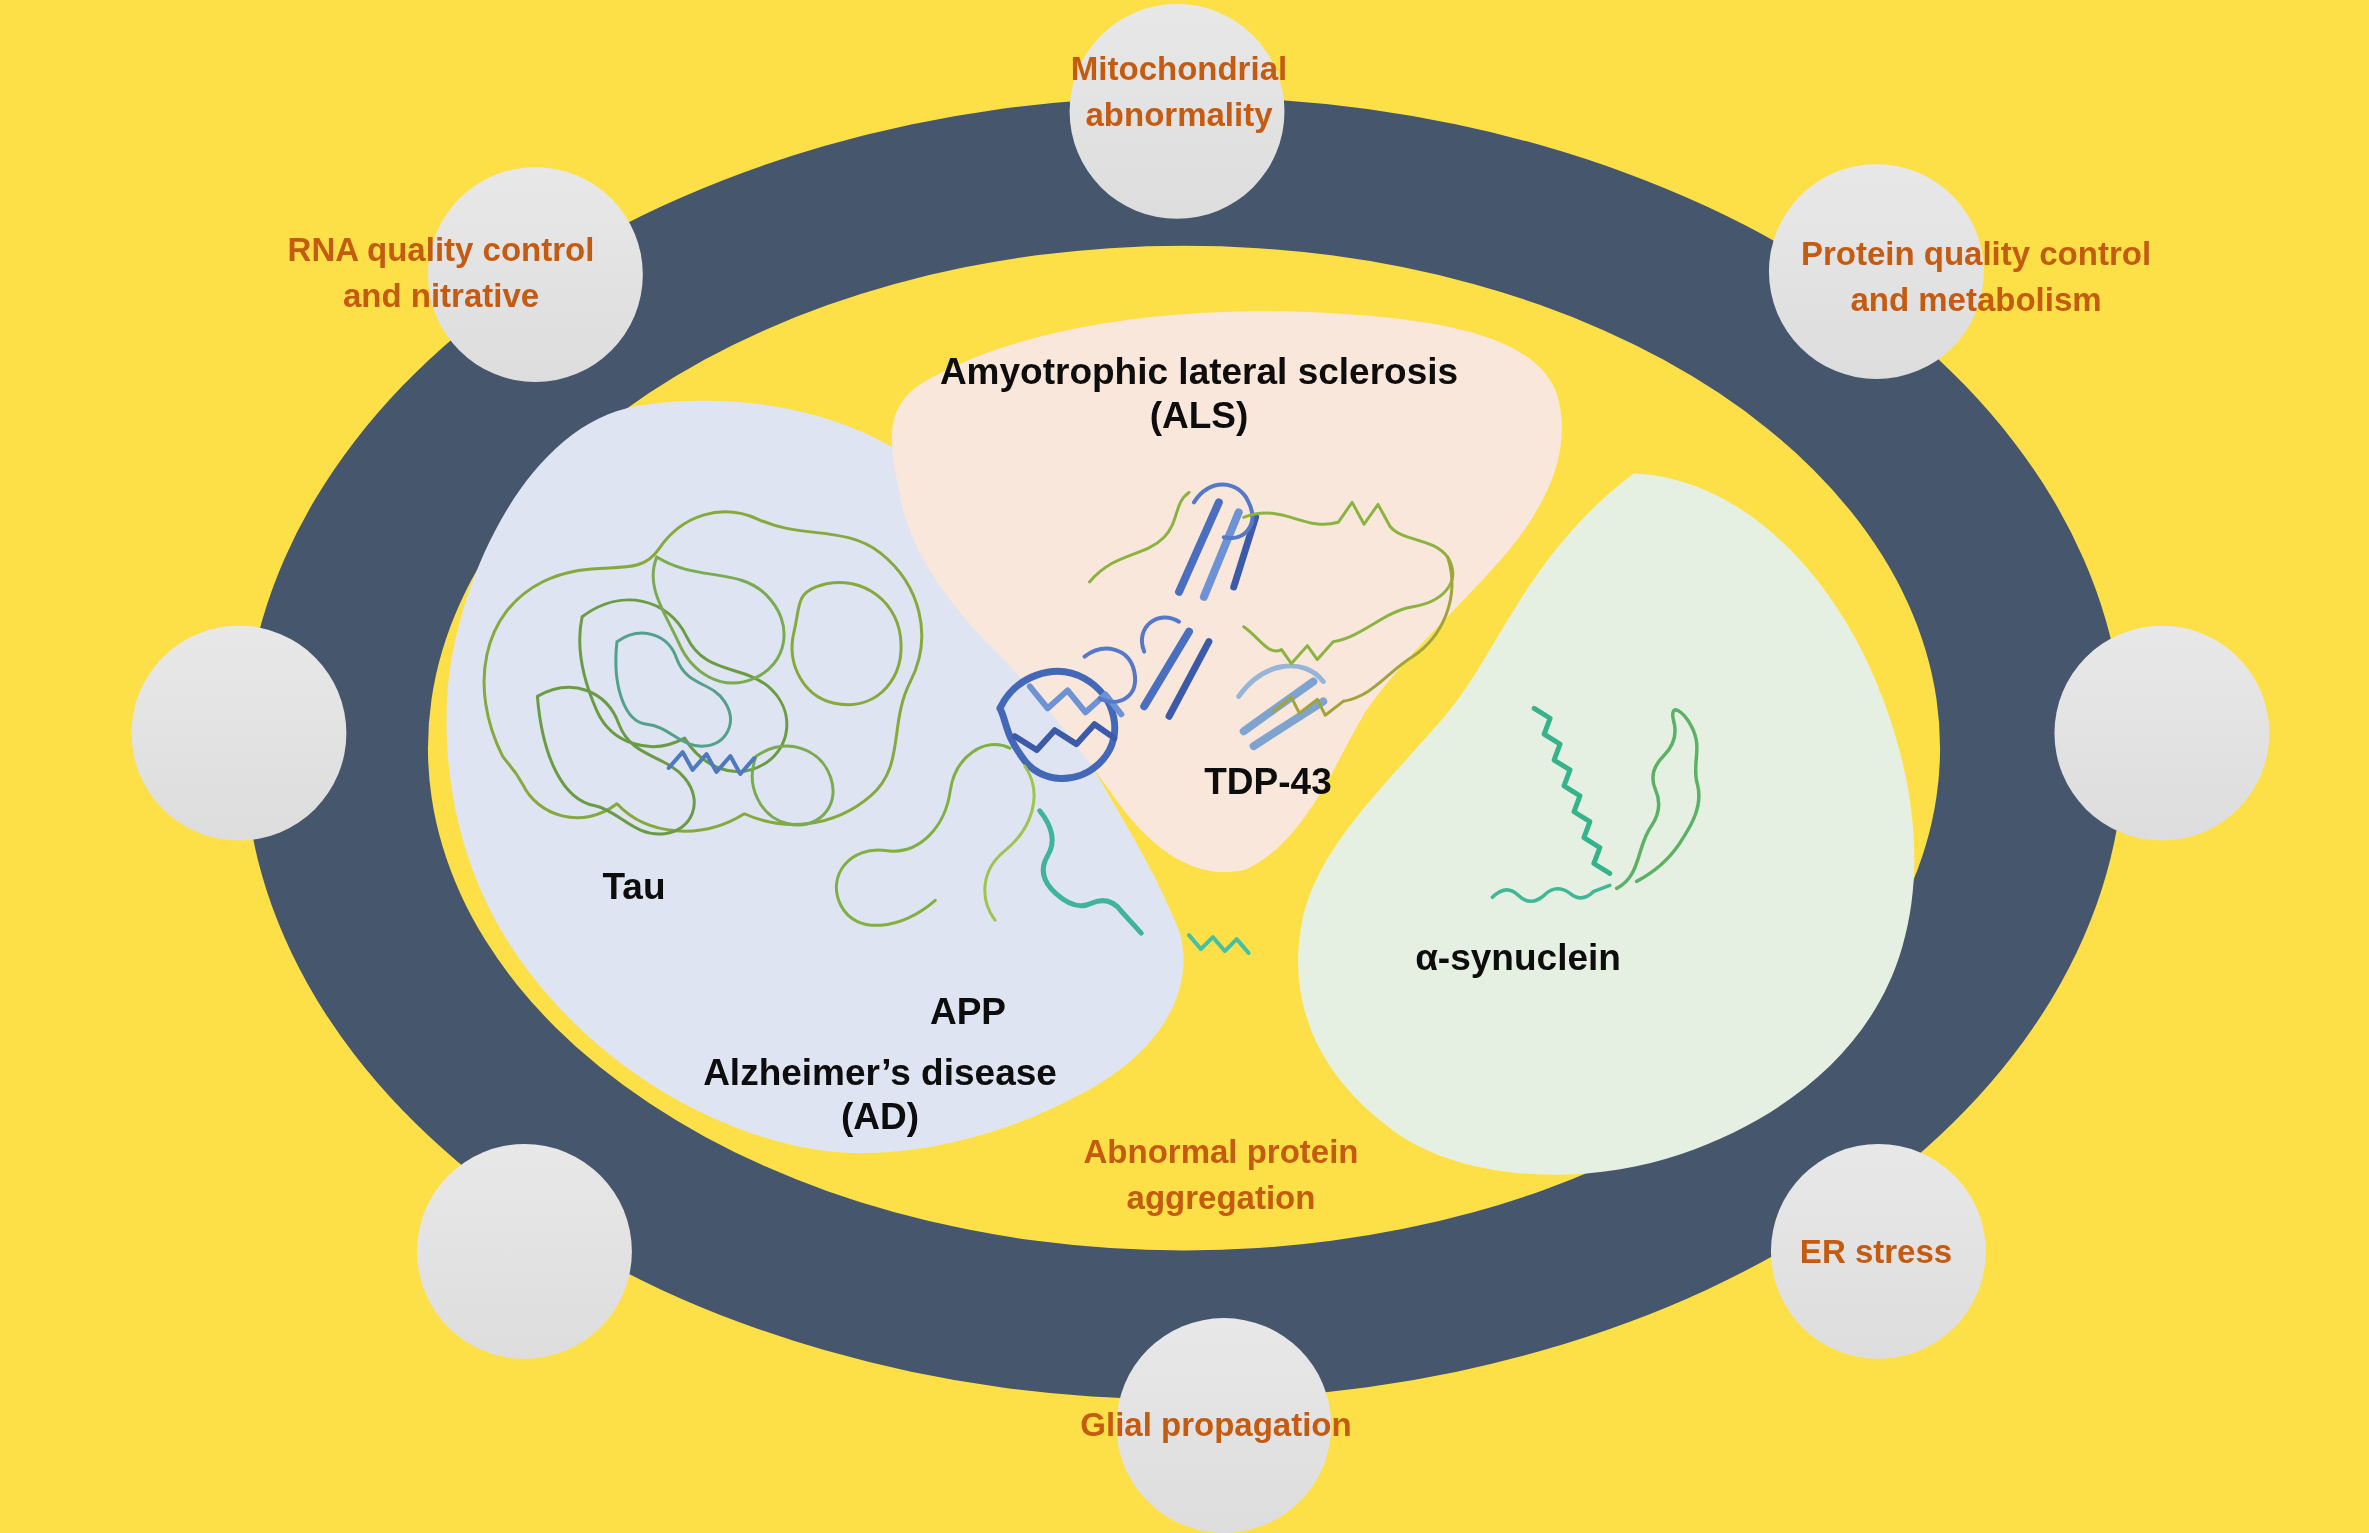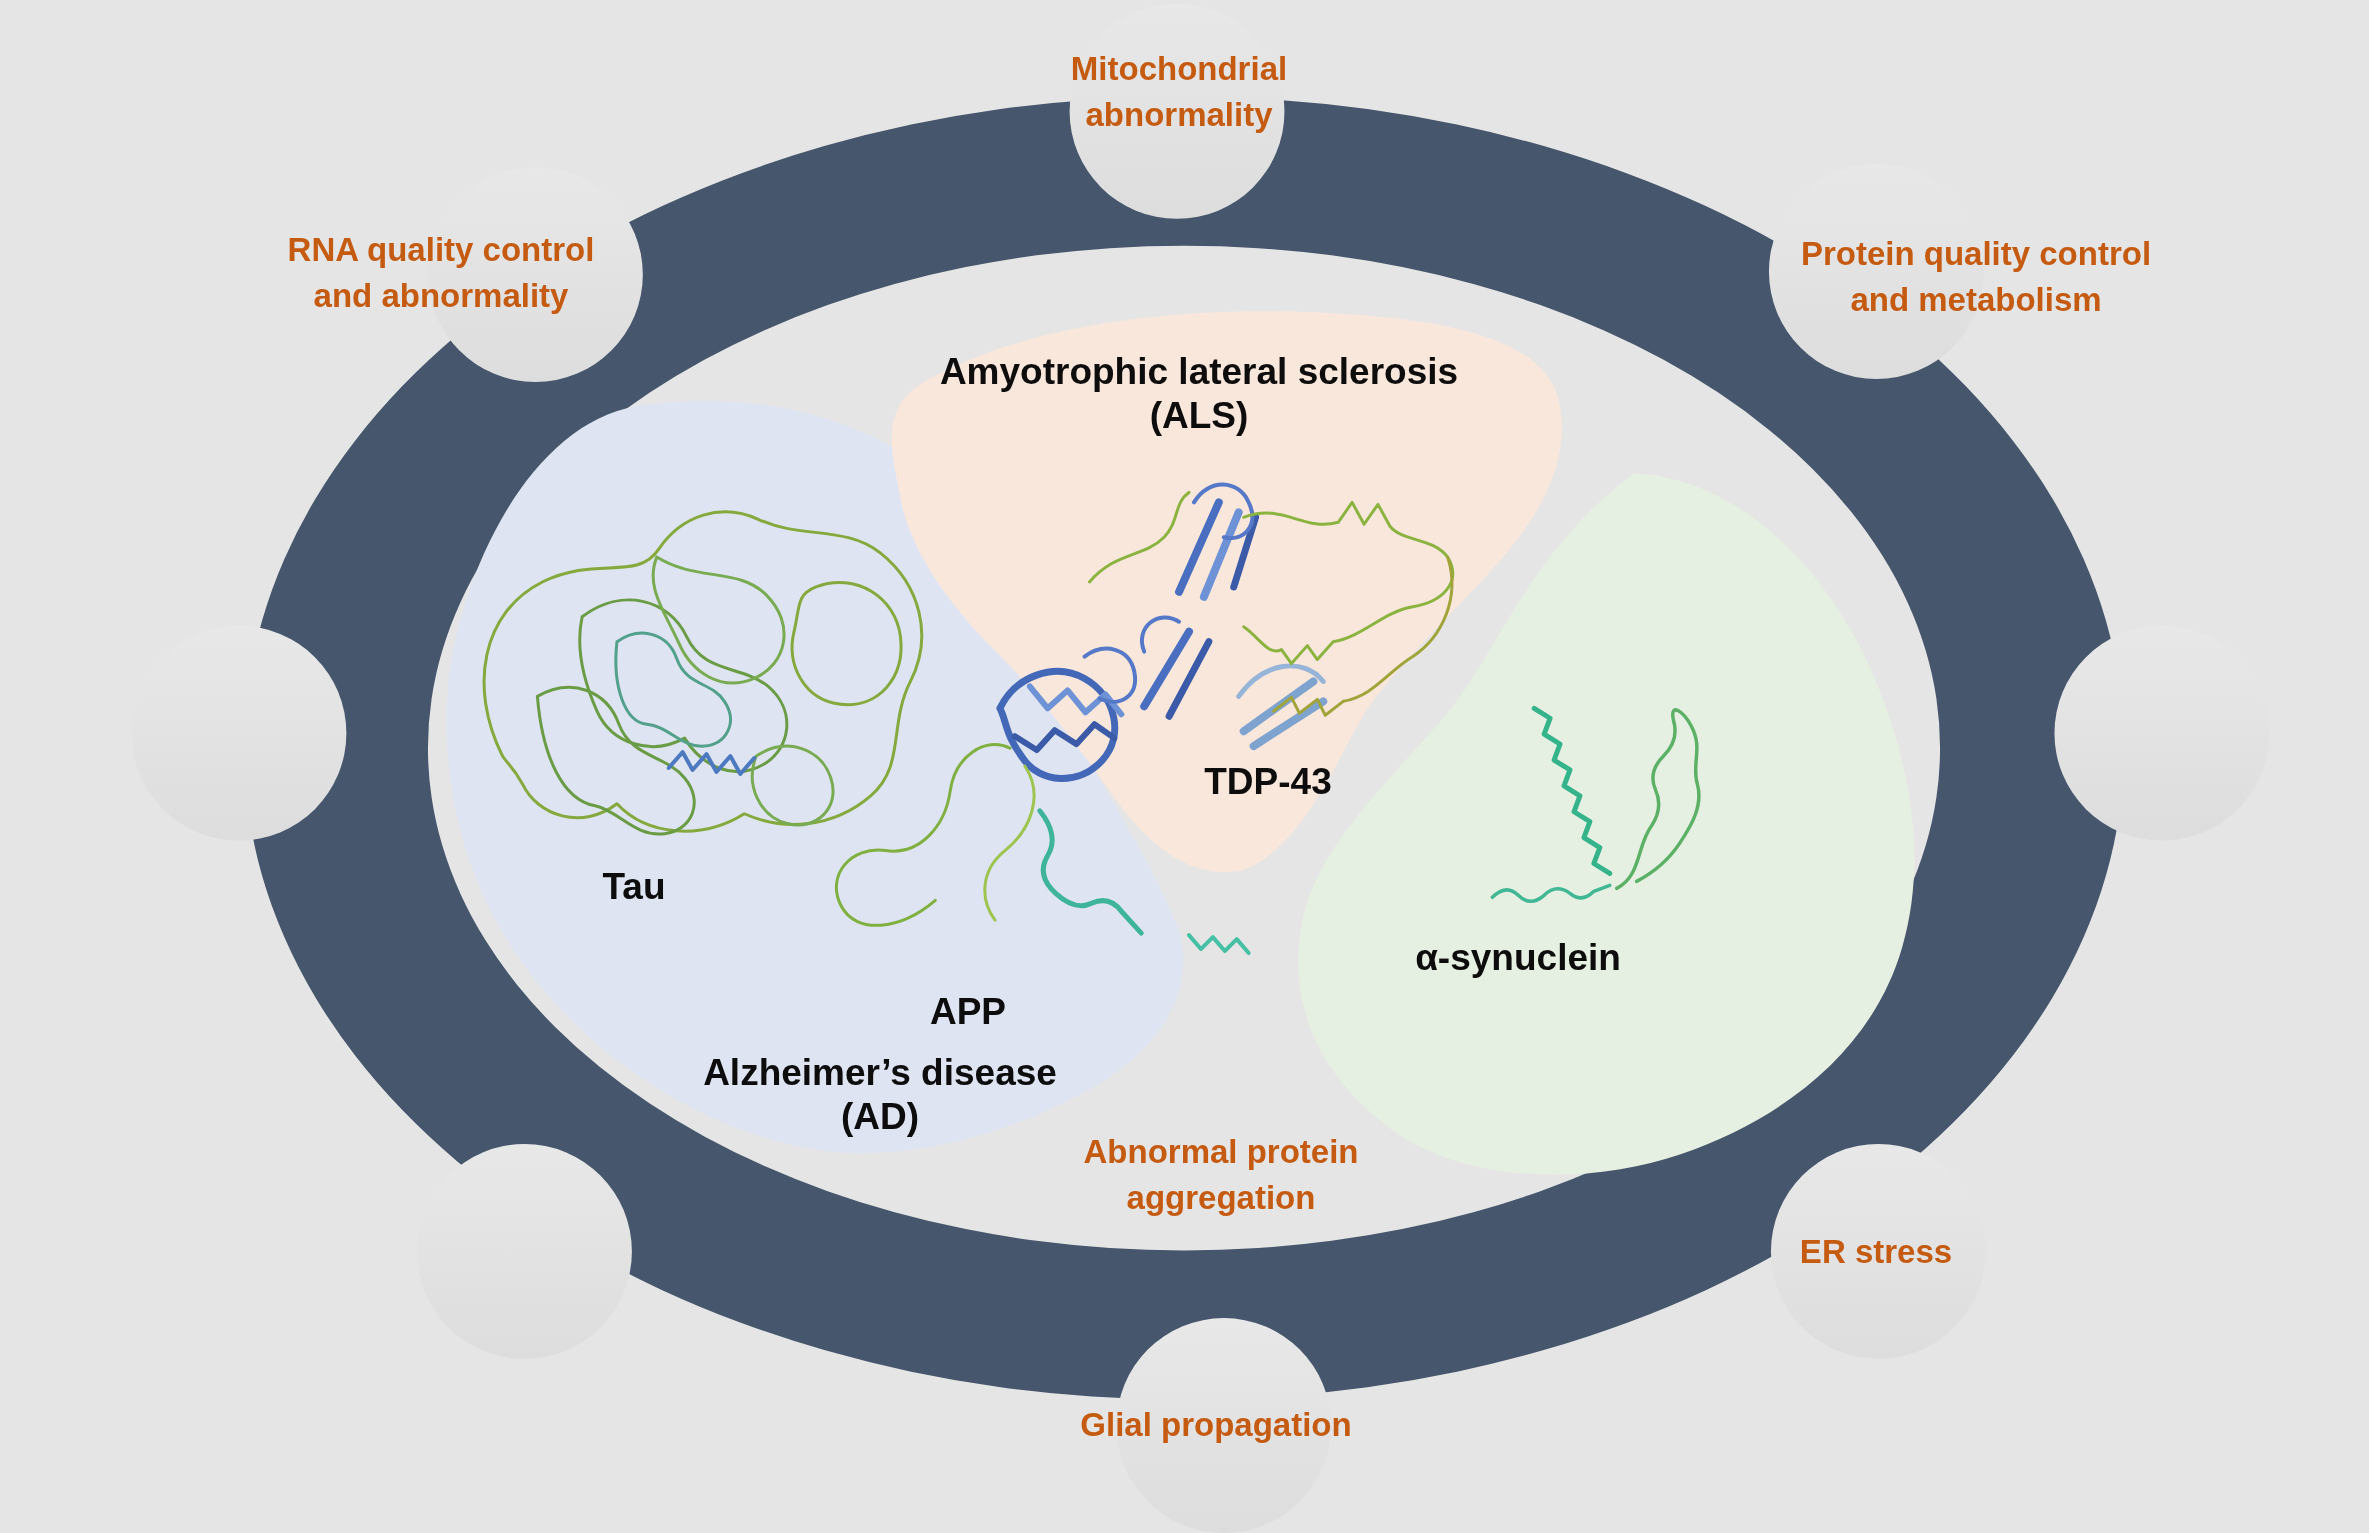--- a/index.html
+++ b/index.html
@@ -1,19 +1,19 @@
 <!DOCTYPE html>
 <html><head>
 <meta charset="utf-8">
 <style>
   html,body{margin:0;padding:0;background:#ffffff;}
   .stage{
     position:relative;
     width:2369px;height:1533px;
-    background:#e5e5e5;
+    background:#fde047;
     font-family:"Liberation Sans", sans-serif;
     overflow:hidden;
   }
   .layer{position:absolute;left:0;top:0;}
   .lbl{
     position:absolute;
     transform:translate(-50%,-50%);
     text-align:center;
     white-space:pre-line;
     font-weight:bold;
@@ -150,21 +150,21 @@
     <circle cx="240" cy="737" r="108" fill="url(#circGrad)"></circle>
     <circle cx="2173" cy="737" r="108" fill="url(#circGrad)"></circle>
     <circle cx="527" cy="1258" r="108" fill="url(#circGrad)"></circle>
     <circle cx="1888" cy="1258" r="108" fill="url(#circGrad)"></circle>
     <circle cx="1230" cy="1433" r="108" fill="url(#circGrad)"></circle>
   </svg>
 
   <div class="lbl mech" style="left:1179px;top:92px">Mitochondrial
 abnormality</div>
   <div class="lbl mech" style="left:441px;top:273px">RNA quality control
-and abnormality</div>
+and nitrative</div>
   <div class="lbl mech" style="left:1976px;top:277px">Protein quality control
 and metabolism</div>
   <div class="lbl mech" style="left:1876px;top:1252px">ER stress</div>
   <div class="lbl mech" style="left:1216px;top:1425px">Glial propagation</div>
   <div class="lbl mech" style="left:1221px;top:1175px">Abnormal protein
 aggregation</div>
 
   <div class="lbl disease" style="left:1199px;top:394px">Amyotrophic lateral sclerosis
 (ALS)</div>
   <div class="lbl protein-lbl" style="left:1268px;top:782px">TDP-43</div>

